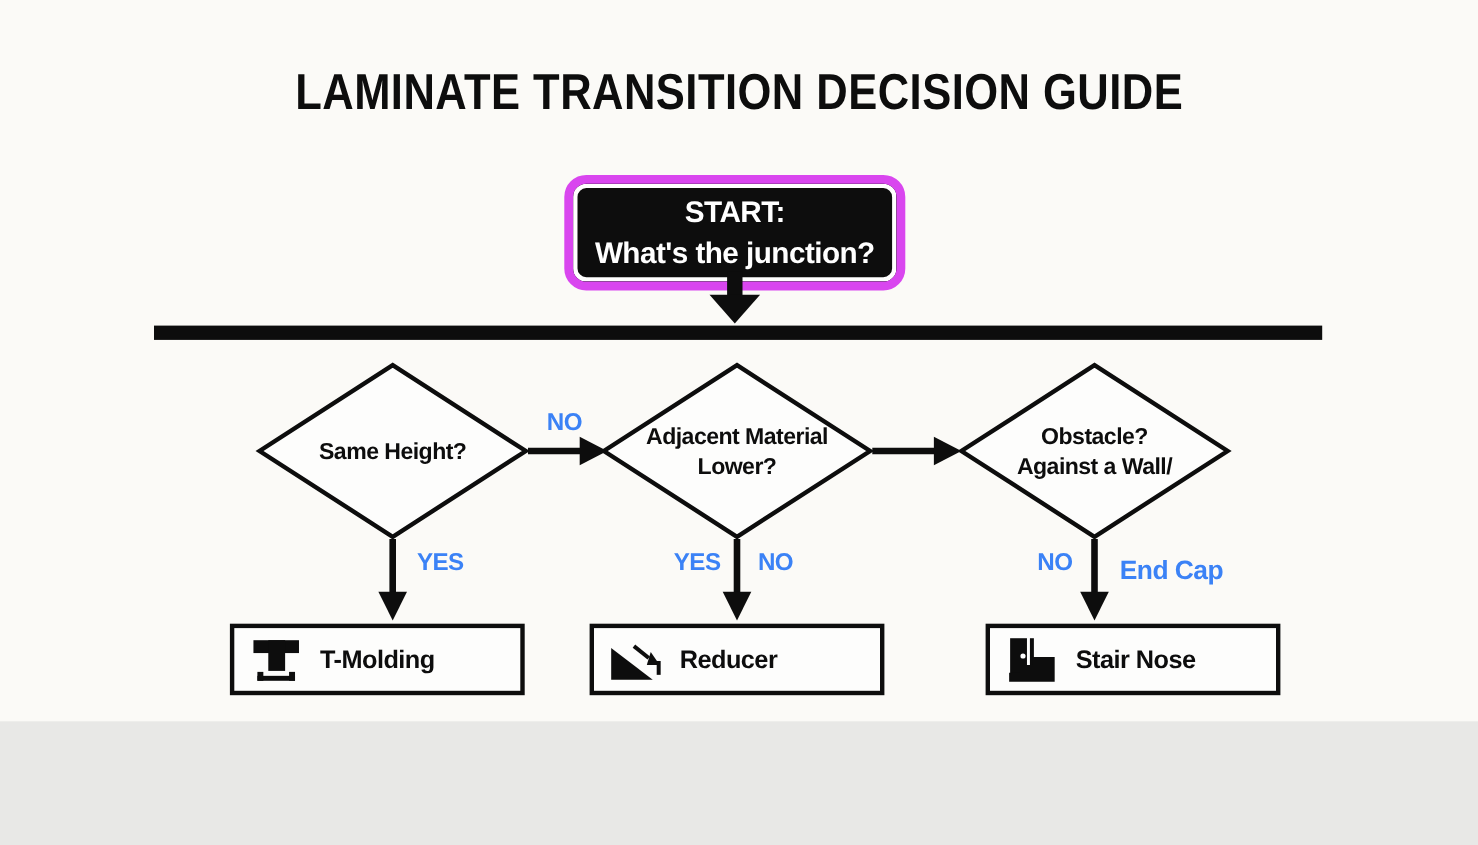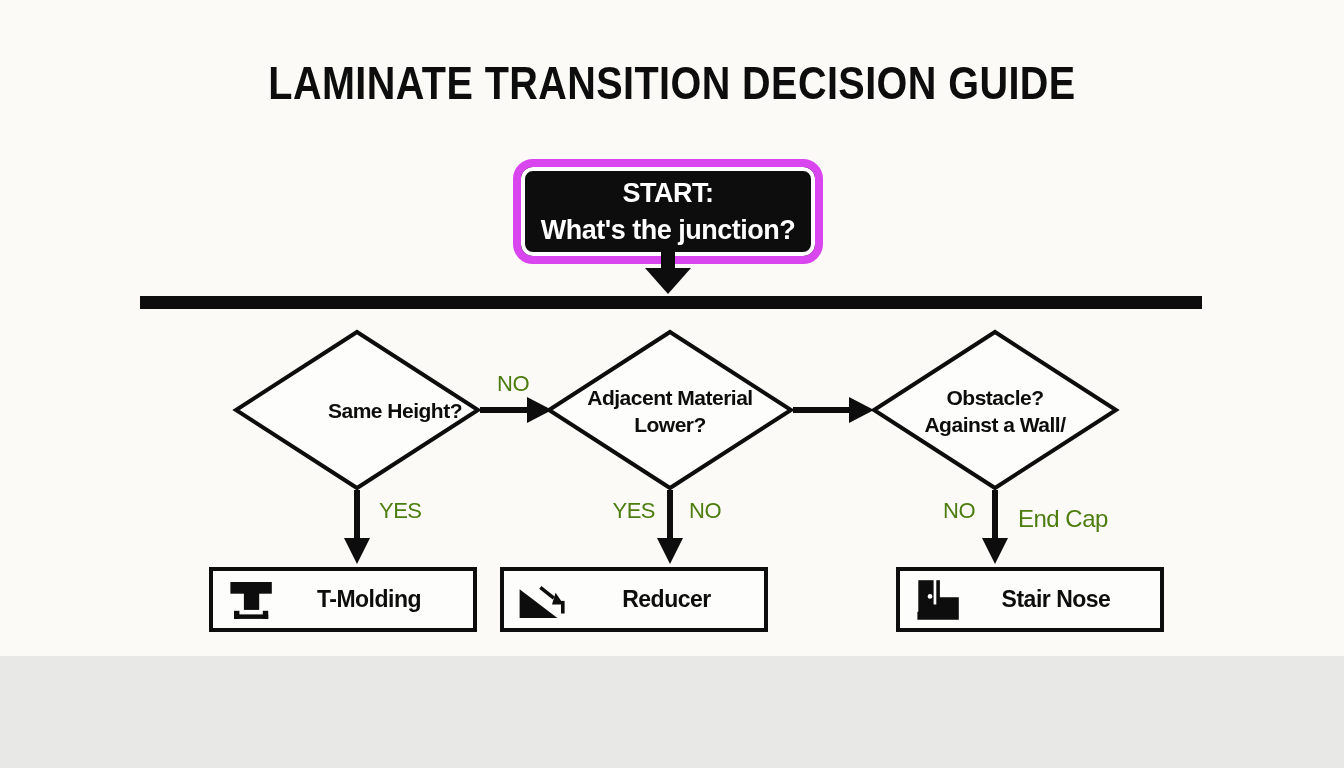--- a/index.html
+++ b/index.html
@@ -48,36 +48,36 @@
   .flow-svg polygon.diamond{fill:#fdfdfc;stroke:#0d0d0d;stroke-width:4;}
   .flow-svg .edge{stroke:#0d0d0d;stroke-width:6;}
   .flow-svg .head{fill:#0d0d0d;}
   .node-label{
     position:absolute;text-align:center;
     font-weight:bold;font-size:21px;line-height:1.3;
     letter-spacing:-0.5px;color:#0d0d0d;
   }
   .edge-label{
     position:absolute;
-    font-weight:normal;font-size:22px;color:#4d7c0f;
+    font-weight:bold;font-size:22px;color:#3b82f6;
     letter-spacing:-0.5px;
   }
   .result-box{
     position:absolute;top:567px;height:65px;width:268px;
     box-sizing:border-box;
     background:#fdfdfc;
     border:4px solid #0d0d0d;
     display:flex;align-items:center;
   }
   .result-icon{
     width:78px;display:flex;align-items:center;justify-content:center;
     flex:0 0 auto;
   }
   .result-label{
-    flex:1;text-align:center;
+    flex:1;
     font-weight:bold;font-size:23px;letter-spacing:-0.5px;
     padding-right:26px;
     color:#0d0d0d;
   }
   .ico{fill:#0d0d0d;}
 </style>
 </head>
 <body>
 
 <div class="canvas">
@@ -119,21 +119,21 @@
     <g>
       <line class="edge" x1="670" y1="490" x2="670" y2="540"></line>
       <polygon class="head" points="657,538 683,538 670,564"></polygon>
     </g>
     <g>
       <line class="edge" x1="995" y1="490" x2="995" y2="540"></line>
       <polygon class="head" points="982,538 1008,538 995,564"></polygon>
     </g>
   </svg>
 
-  <div class="node-label" style="left:252px;top:397px;width:210px;text-align:right;">
+  <div class="node-label" style="left:252px;top:397px;width:210px;">
     <div>Same Height?</div>
   </div>
   <div class="node-label" style="left:555px;top:384px;width:230px;">
     <div>Adjacent Material</div>
     <div>Lower?</div>
   </div>
   <div class="node-label" style="left:880px;top:384px;width:230px;">
     <div>Obstacle?</div>
     <div>Against a Wall/</div>
   </div>
@@ -151,21 +151,21 @@
         <rect class="ico" x="6" y="5" width="46" height="13"></rect>
         <rect class="ico" x="21" y="5" width="17" height="31"></rect>
         <rect class="ico" x="10" y="41" width="38" height="5"></rect>
         <rect class="ico" x="10" y="37" width="6" height="9"></rect>
         <rect class="ico" x="42" y="37" width="6" height="9"></rect>
       </svg>
     </div>
     <div class="result-label">T-Molding</div>
   </div>
 
-  <div class="result-box" style="left:500px;gap:13px;">
+  <div class="result-box" style="left:536px;">
     <div class="result-icon">
       <svg width="54" height="46" viewBox="0 0 60 50">
         <polygon class="ico" points="4,45 4,13 46,45"></polygon>
         <line x1="27" y1="11" x2="42" y2="23" stroke="#0d0d0d" stroke-width="4"></line>
         <polygon class="ico" points="44,17 53,30 40,30"></polygon>
         <rect class="ico" x="50" y="26" width="4" height="14"></rect>
       </svg>
     </div>
     <div class="result-label">Reducer</div>
   </div>

